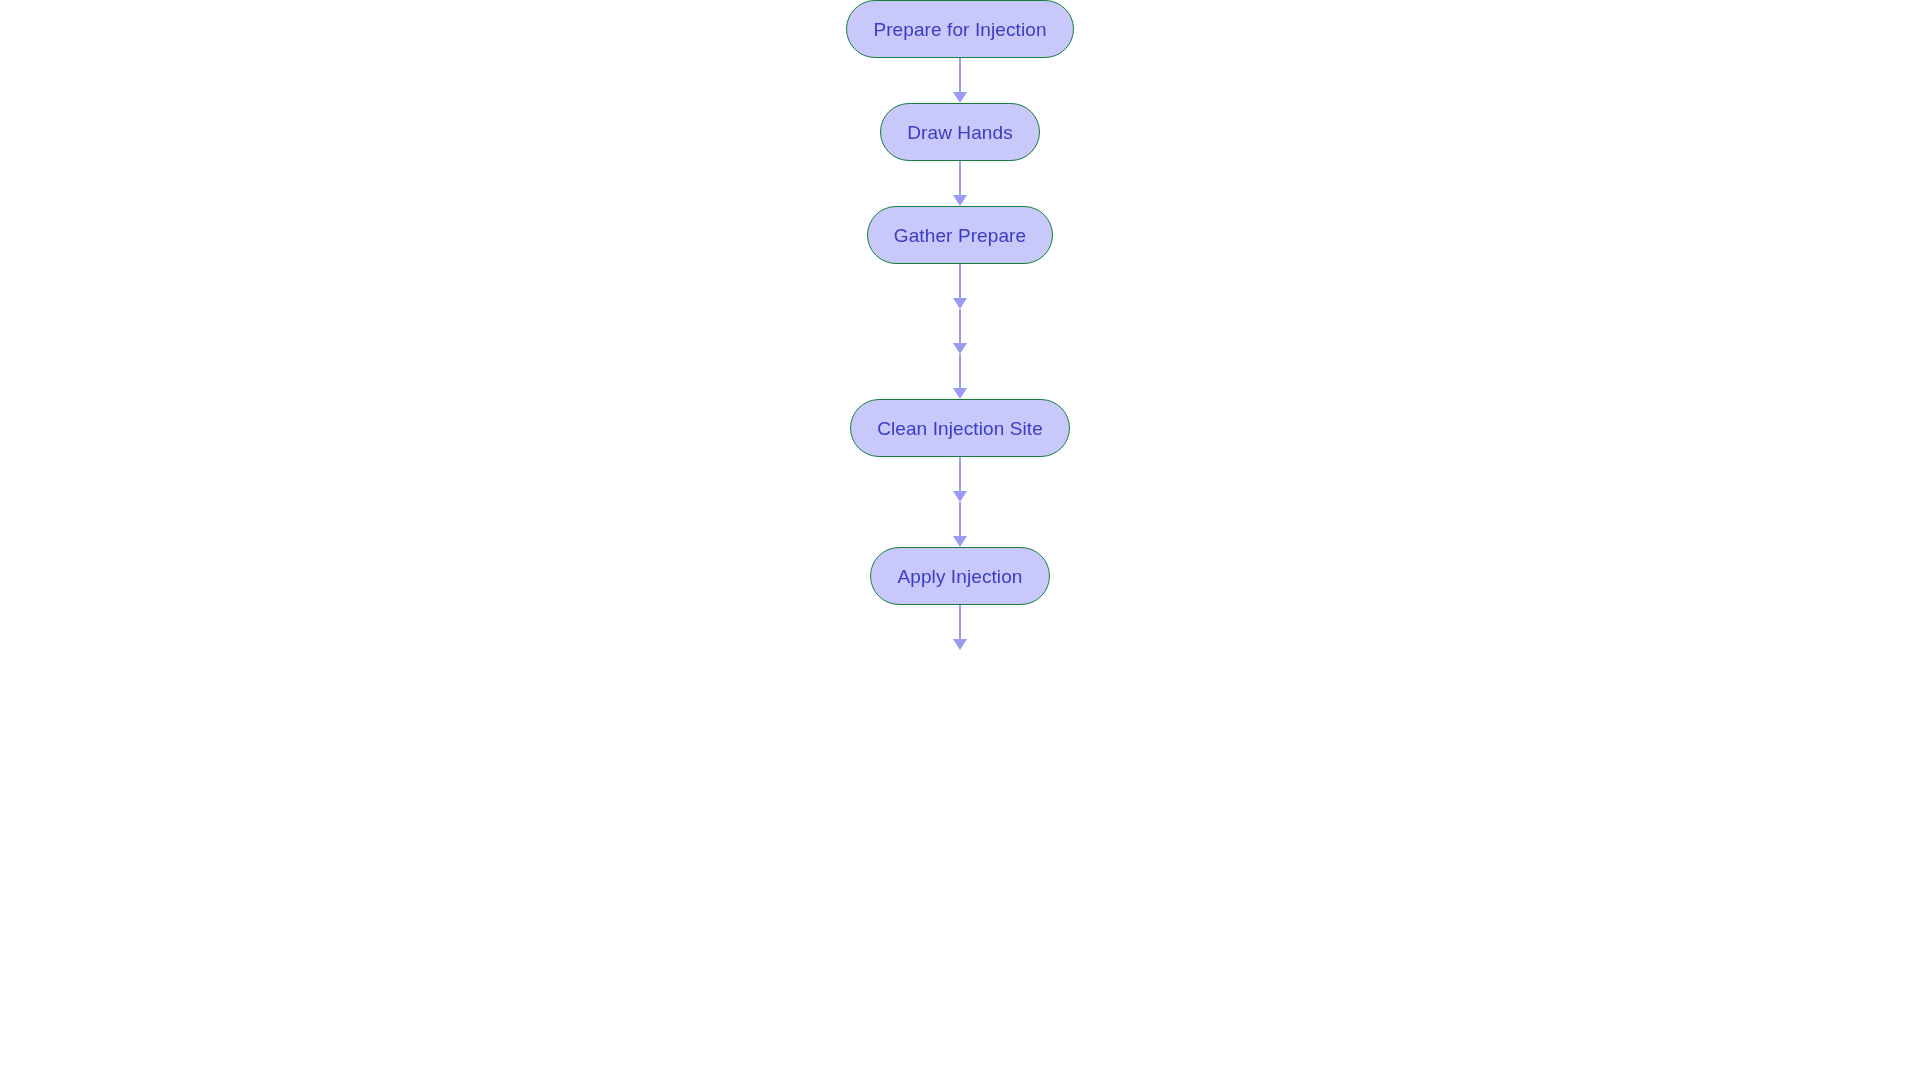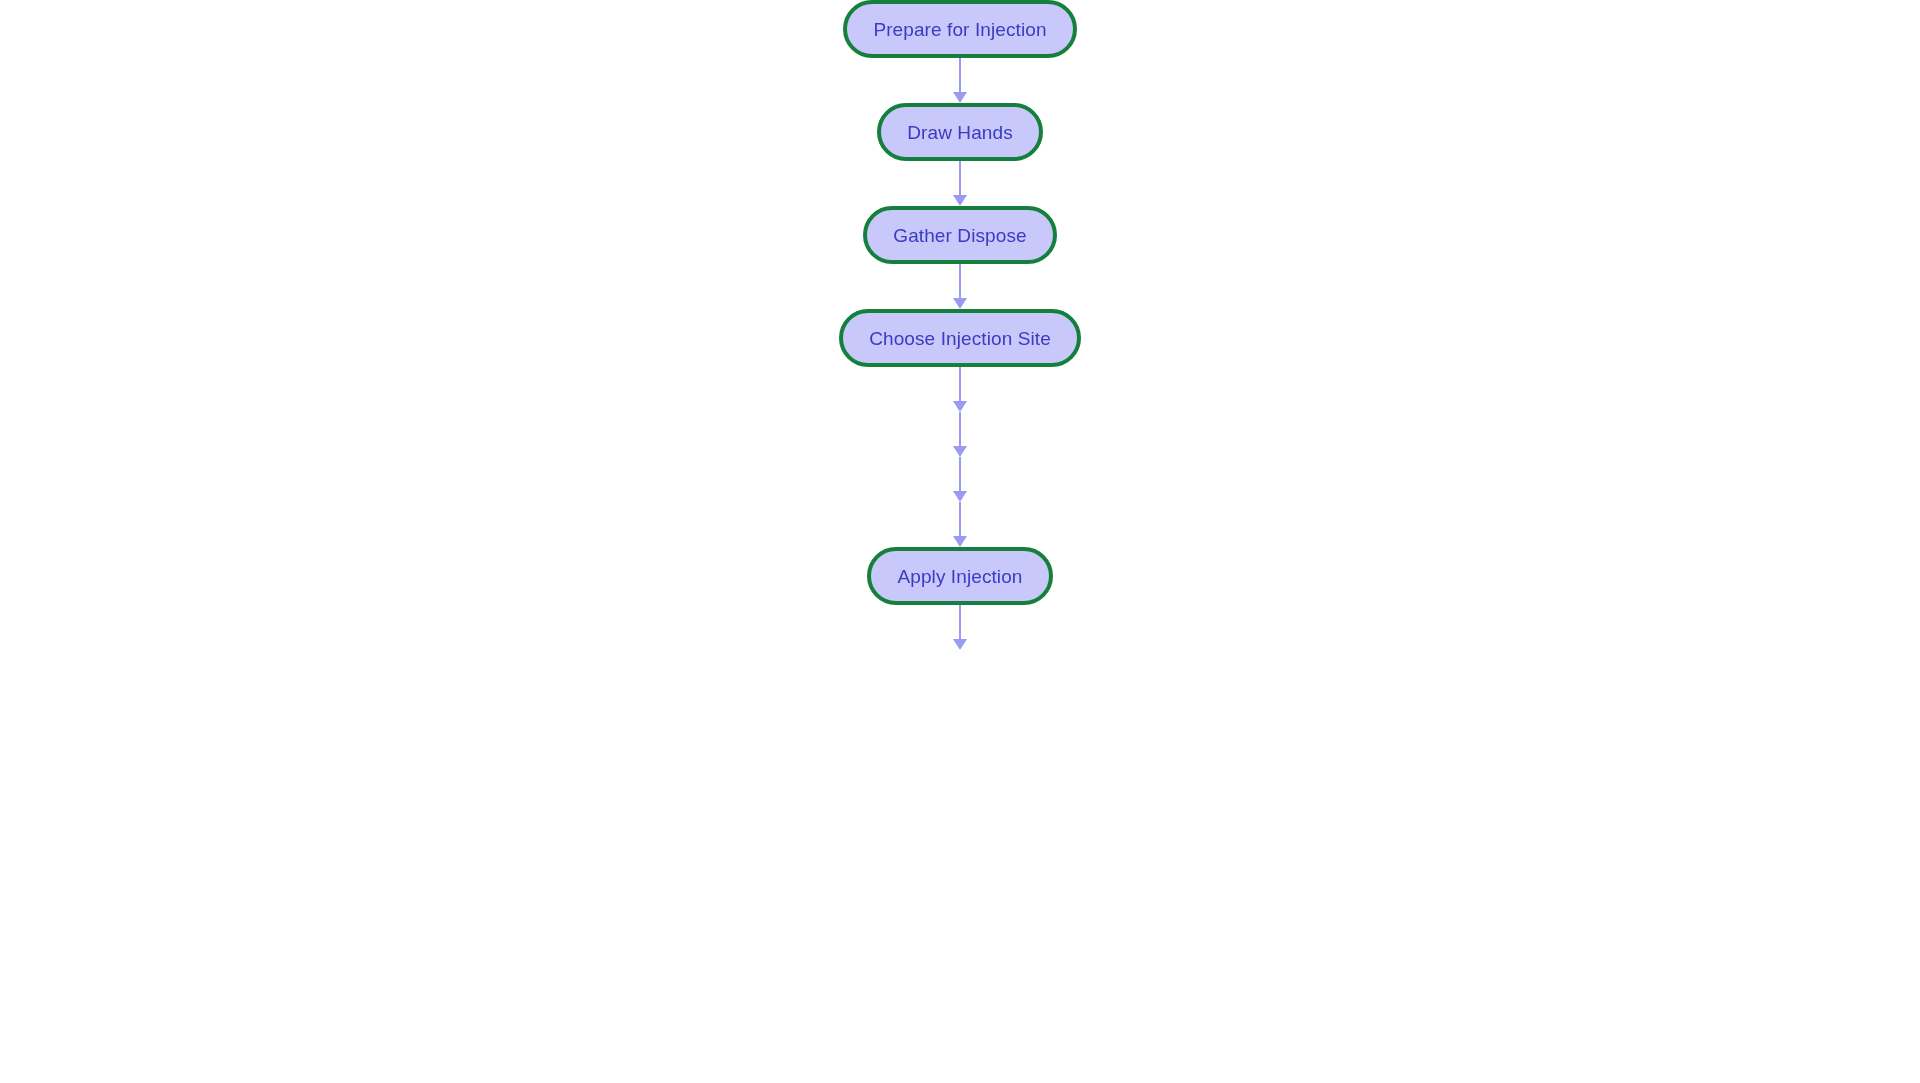--- a/index.html
+++ b/index.html
@@ -26,21 +26,21 @@
   }
 
   .flow-node {
     position: relative;
     box-sizing: border-box;
     height: 58px;
     display: flex;
     align-items: center;
     justify-content: center;
     background: #c8c8fa;
-    border: 4px solid #15803d;
+    border: 1px solid #15803d;
     border-radius: 29px;
     white-space: nowrap;
     padding: 0 26px;
   }
 
   .flow-node-label {
     font-family: "Liberation Sans", sans-serif;
     font-size: 19px;
     font-weight: 400;
     color: #3b3bc4;
@@ -94,43 +94,43 @@
   <div class="flow-node">
     <span class="flow-node-label">Draw Hands</span>
   </div>
 
   <div class="flow-connector">
     <span class="conn-line"></span>
     <span class="conn-arrowhead"></span>
   </div>
 
   <div class="flow-node">
-    <span class="flow-node-label">Gather Dispose</span>
-  </div>
-
-  <div class="flow-connector">
-    <span class="conn-line"></span>
-    <span class="conn-arrowhead"></span>
-  </div>
-
-  <div class="flow-node">
-    <span class="flow-node-label">Choose Injection Site</span>
+    <span class="flow-node-label">Gather Prepare</span>
   </div>
 
   <div class="flow-connector">
     <span class="conn-line"></span>
     <span class="conn-arrowhead"></span>
   </div>
 
 
   <div class="flow-connector">
     <span class="conn-line"></span>
     <span class="conn-arrowhead"></span>
   </div>
 
+
+  <div class="flow-connector">
+    <span class="conn-line"></span>
+    <span class="conn-arrowhead"></span>
+  </div>
+
+  <div class="flow-node">
+    <span class="flow-node-label">Clean Injection Site</span>
+  </div>
 
   <div class="flow-connector">
     <span class="conn-line"></span>
     <span class="conn-arrowhead"></span>
   </div>
 
 
   <div class="flow-connector">
     <span class="conn-line"></span>
     <span class="conn-arrowhead"></span>

